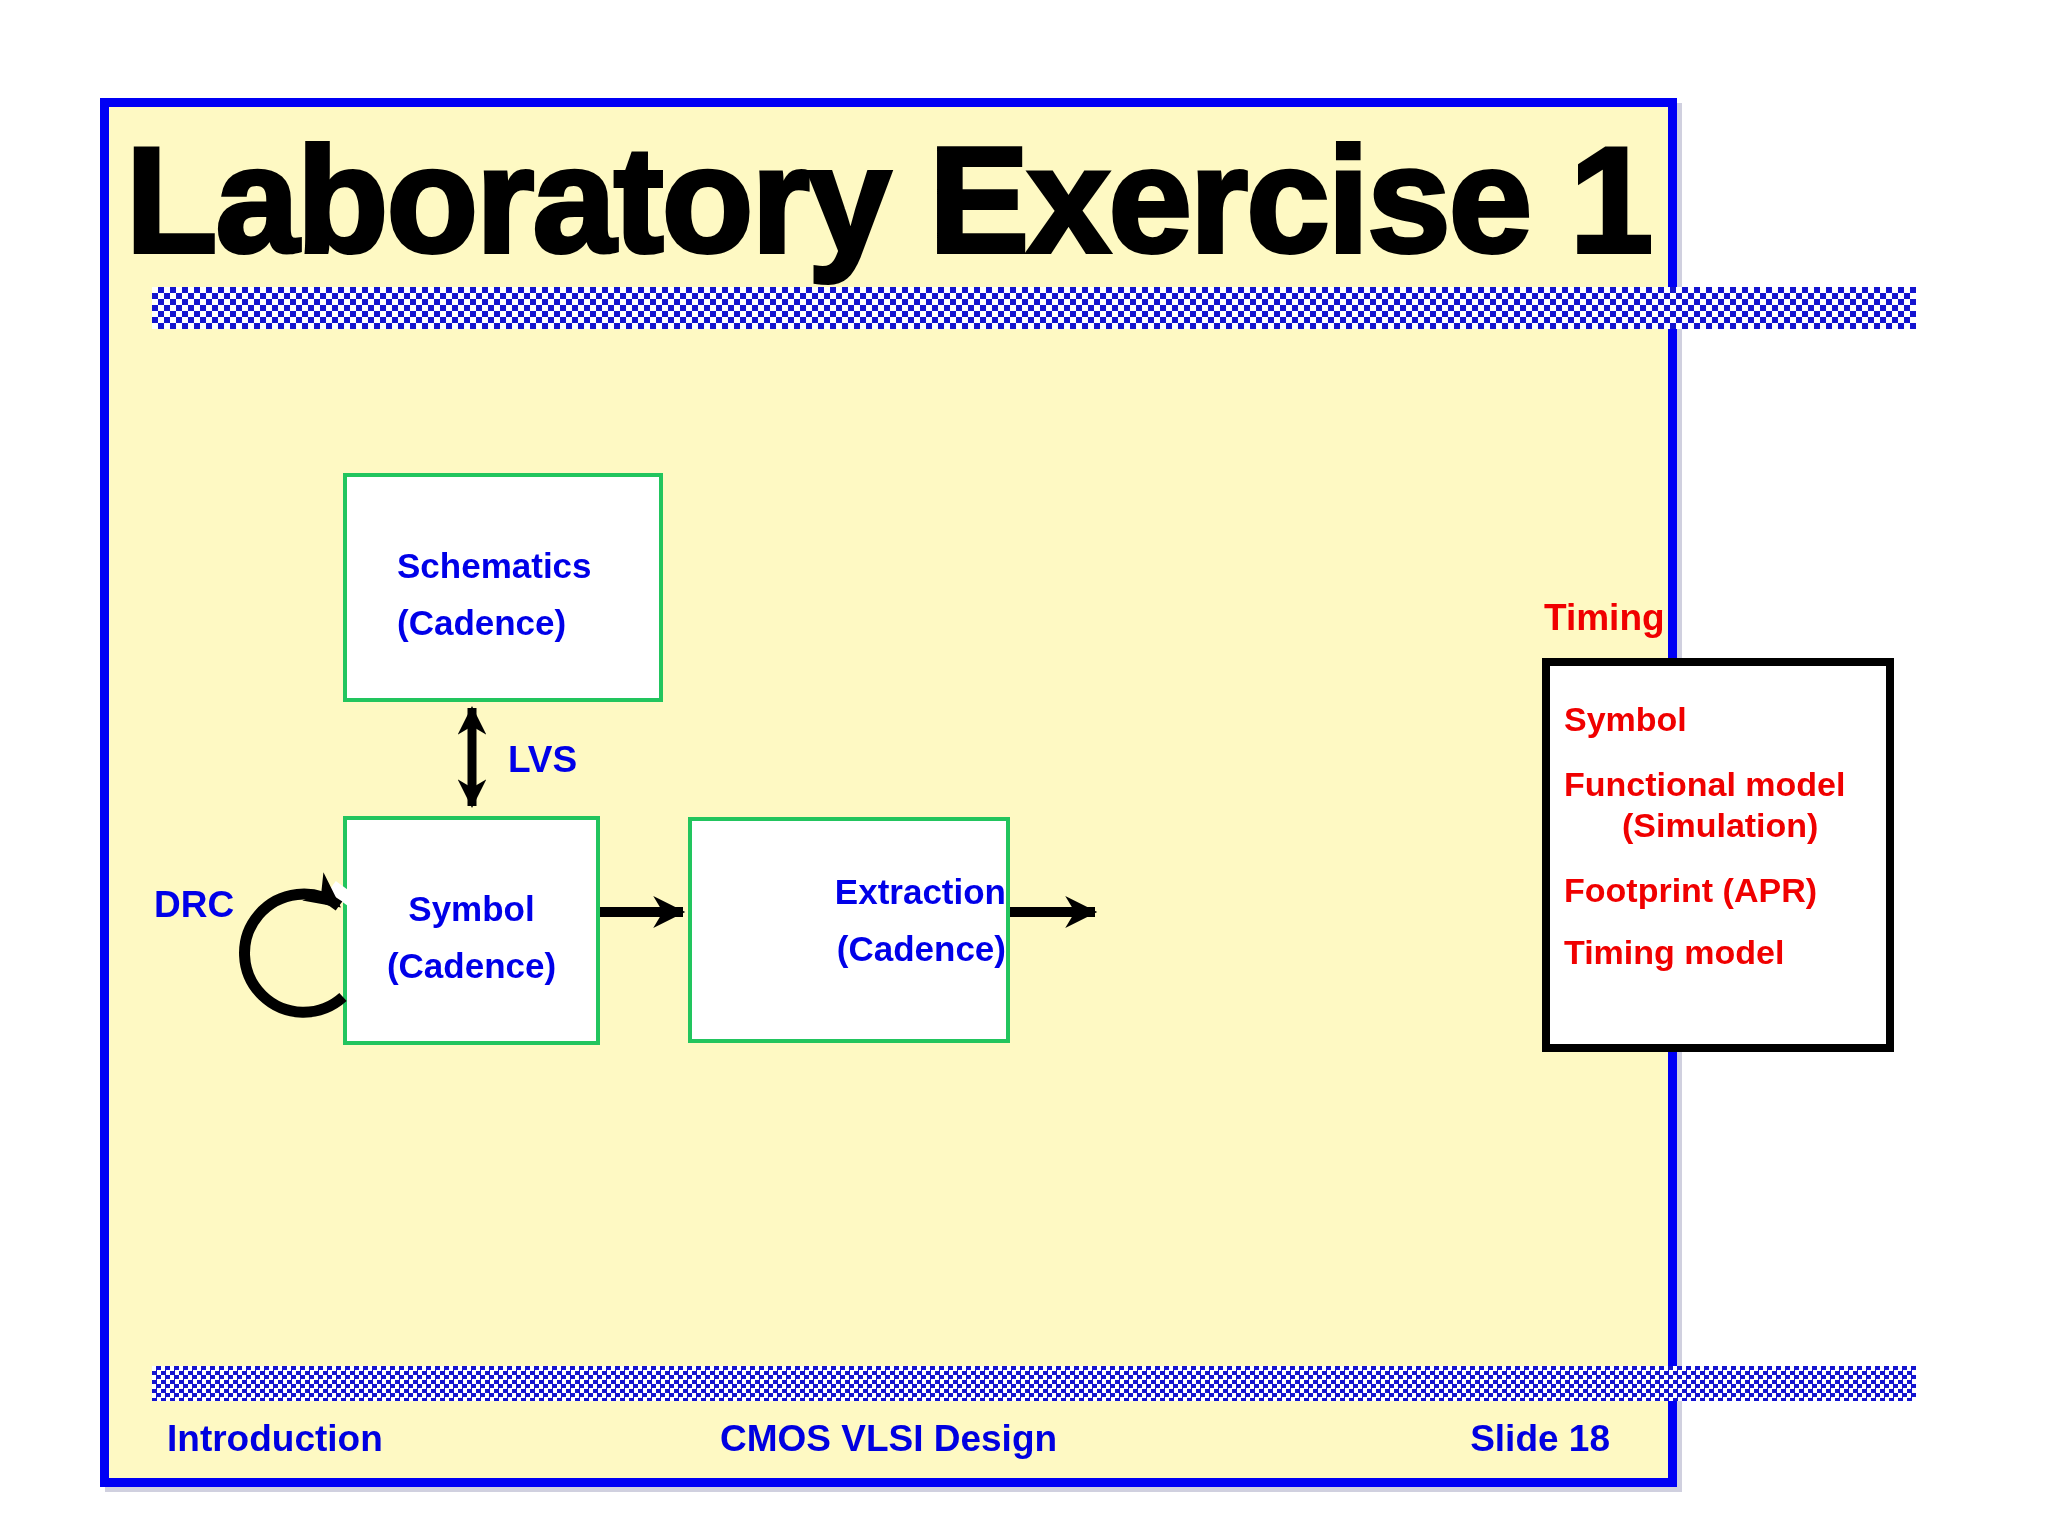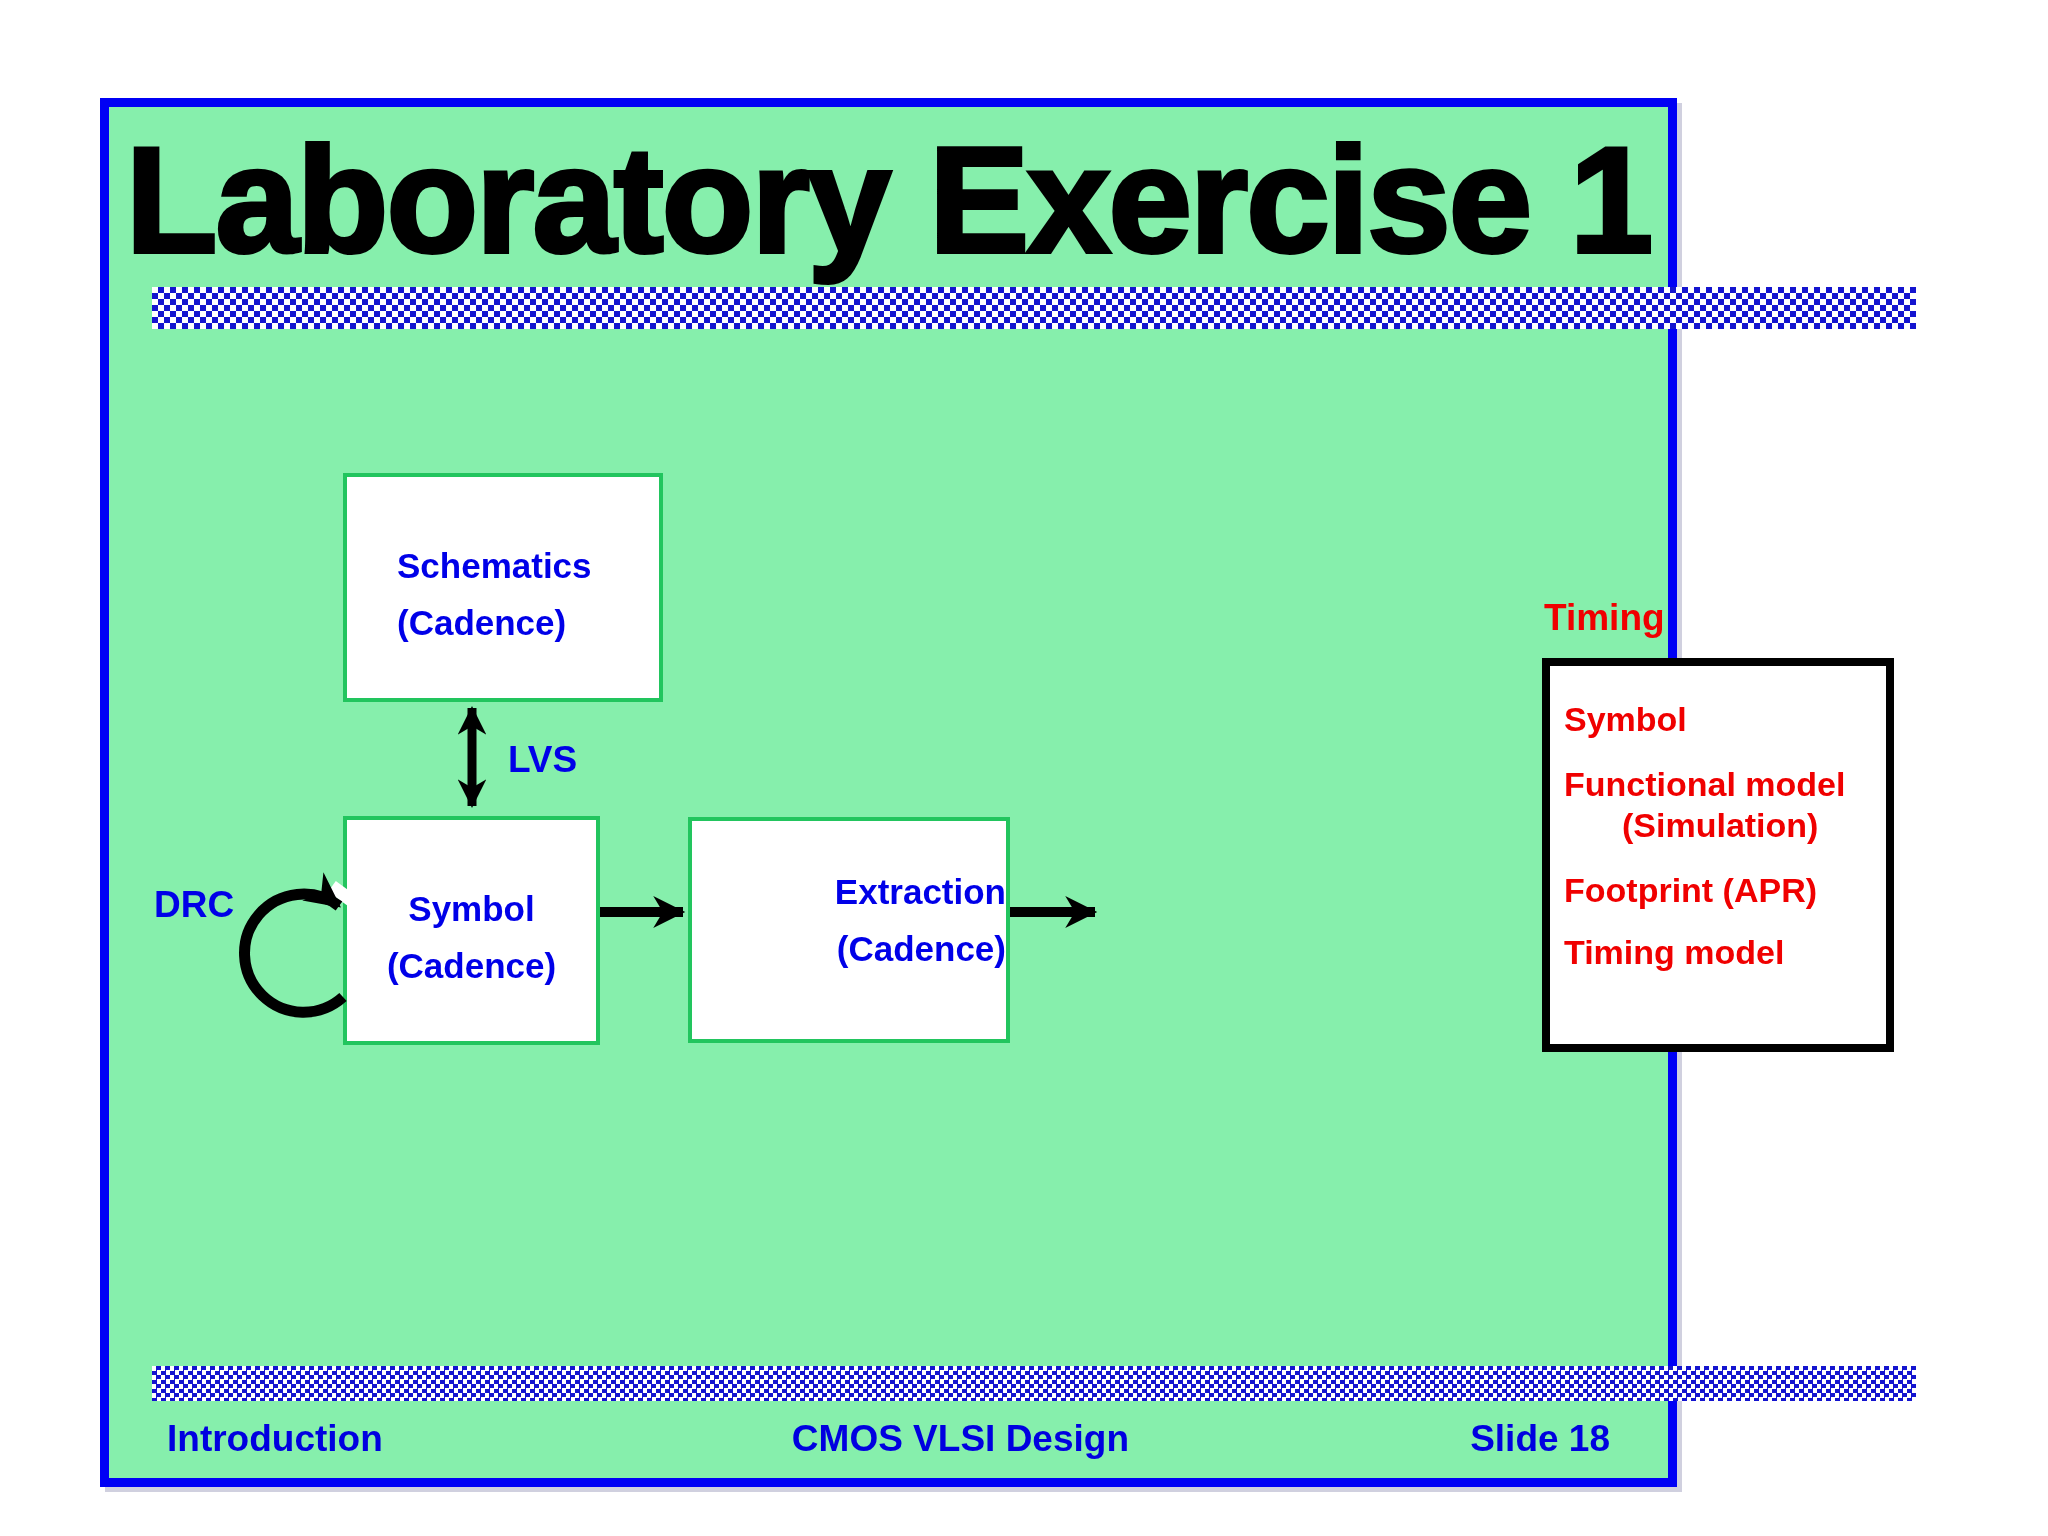--- a/index.html
+++ b/index.html
@@ -1,20 +1,20 @@
 <!DOCTYPE html>
 <html><head>
 <meta charset="utf-8">
 <style>
   html,body{margin:0;padding:0;background:#ffffff;}
   body{width:2048px;height:1536px;position:relative;overflow:hidden;
        font-family:"Liberation Sans","DejaVu Sans",sans-serif;}
 
   .slide{position:absolute;left:100px;top:98px;width:1577px;height:1389px;
-         box-sizing:border-box;border:9px solid #0000f5;background:#86efac;
+         box-sizing:border-box;border:9px solid #0000f5;background:#fef9c3;
          box-shadow:5px 5px 0 rgba(150,150,185,0.45);}
 
   .title{position:absolute;left:0;top:4px;width:100%;text-align:center;
          font-size:150px;font-weight:bold;color:#000;line-height:178px;
          letter-spacing:-2px;-webkit-text-stroke:4px #000;white-space:nowrap;}
 
   .checker{position:absolute;left:43px;width:1764px;
            background:repeating-conic-gradient(#1414cf 0% 25%,#ffffff 0% 50%);
            background-size:12px 12px;}
   .checker.top{top:180px;height:42px;}
@@ -40,21 +40,21 @@
   .lib-line{position:absolute;left:14px;font-size:34px;font-weight:bold;color:#f00000;
             line-height:38px;white-space:nowrap;}
   #lib-0{top:34px;} #lib-1{top:99px;} #lib-2{top:140px;left:72px;}
   #lib-3{top:205px;} #lib-4{top:267px;}
 
   .overlay{position:absolute;left:0;top:0;width:1847px;height:1371px;pointer-events:none;}
 
   .footer{position:absolute;left:58px;right:58px;top:1312px;display:flex;
           color:#0000e0;font-weight:bold;font-size:37px;line-height:40px;}
   .footer .f{flex:1;white-space:nowrap;}
-  .footer .f.c{text-align:right;}
+  .footer .f.c{text-align:center;}
   .footer .f.r{text-align:right;}
 </style>
 </head>
 <body>
 
 <div class="slide">
 
   <div class="title">Laboratory Exercise 1</div>
 
   <div class="checker top"></div>

